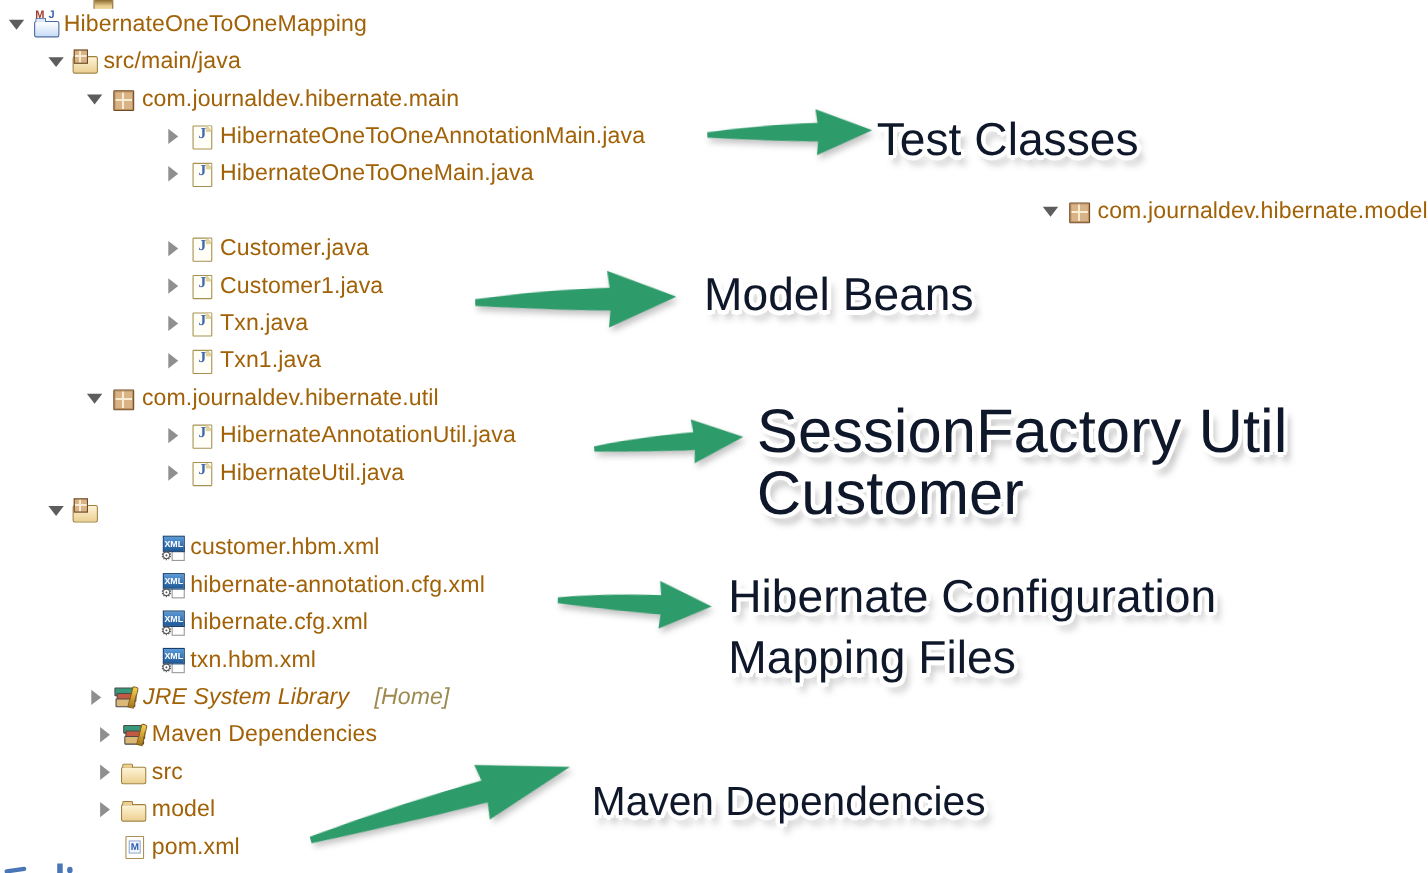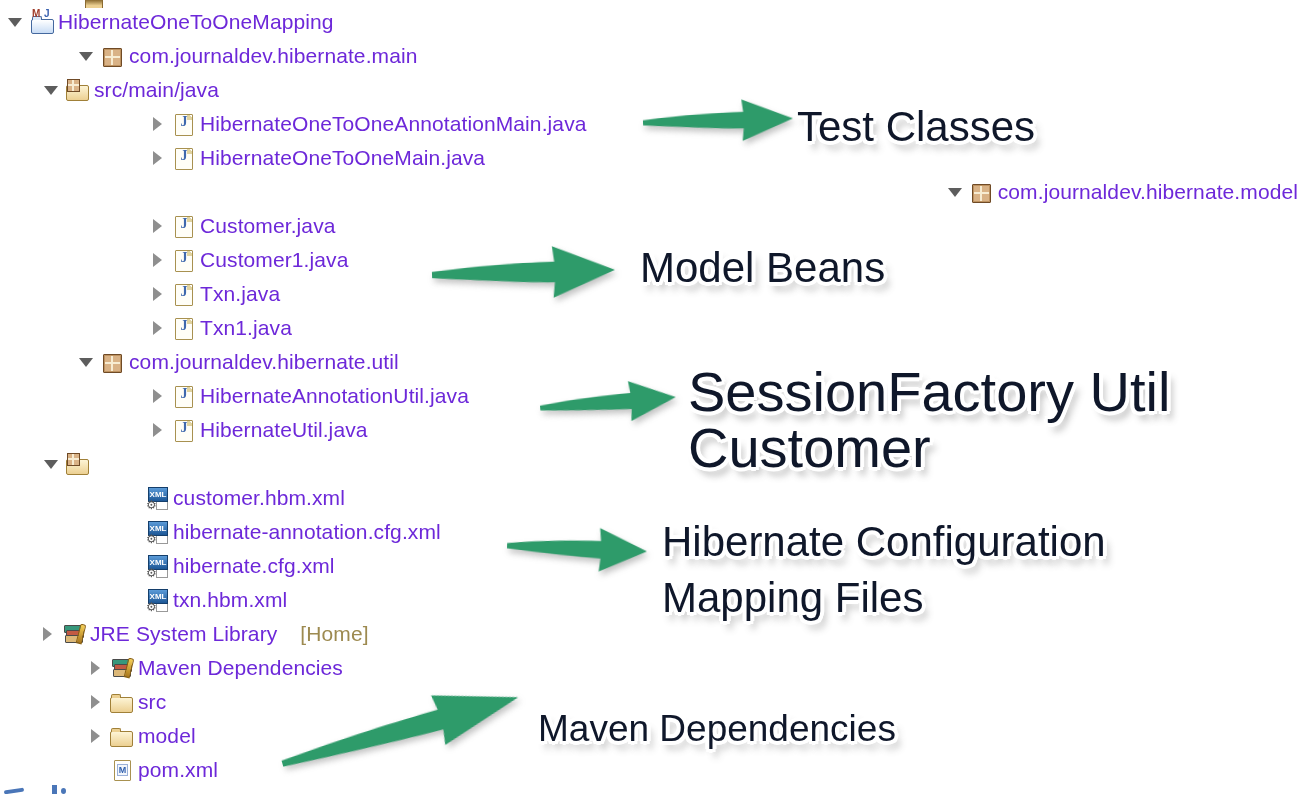--- a/index.html
+++ b/index.html
@@ -2,21 +2,21 @@
 <html><head>
 <meta charset="utf-8">
 <style>
   html,body { margin:0; padding:0; background:#fff; }
   .page { position:relative; width:1298px; height:794px; overflow:hidden; background:#ffffff;
           font-family:"Liberation Sans", sans-serif; }
 
   
   .tree { position:absolute; left:0; top:5px; right:0; }
   .row { height:34px; display:flex; align-items:center; }
-  .lbl { font-size:21px; color:#6d28d9; white-space:nowrap; letter-spacing:0.1px; margin-left:4px; }
+  .lbl { font-size:21px; color:#a16207; white-space:nowrap; letter-spacing:0.1px; margin-left:4px; }
   .suffix { color:#9d8a50; margin-left:23px; }
 
   .exp { width:22px; height:18px; display:flex; align-items:center; flex:none; }
   .exp.expanded::before { content:""; width:0; height:0;
       border-left:7px solid transparent; border-right:7px solid transparent; border-top:9px solid #5d5d5d; }
   .exp.collapsed::before { content:""; width:0; height:0; margin-left:3px;
       border-top:7px solid transparent; border-bottom:7px solid transparent; border-left:9px solid #8f8f8f; }
 
   .ic { position:relative; width:24px; height:25px; flex:none; }
 
@@ -115,34 +115,34 @@
   <div class="tree" id="tree">
       <div class="row" style="padding-left: 8px;">
         <span class="exp expanded"></span>
         <span class="ic ic-maven-project">
           <span class="mp-m">M</span>
           <span class="mp-j">J</span>
           <span class="mp-fold"></span>
         </span>
         <span class="lbl">HibernateOneToOneMapping</span>
       </div>
-      <div class="row" style="padding-left: 79px;">
-        <span class="exp expanded"></span>
-        <span class="ic ic-package">
-          <span class="pkg"></span>
-        </span>
-        <span class="lbl">com.journaldev.hibernate.main</span>
-      </div>
       <div class="row" style="padding-left: 44px;">
         <span class="exp expanded"></span>
         <span class="ic ic-source-folder">
           <span class="fold"></span>
           <span class="sf-badge"></span>
         </span>
         <span class="lbl">src/main/java</span>
+      </div>
+      <div class="row" style="padding-left: 79px;">
+        <span class="exp expanded"></span>
+        <span class="ic ic-package">
+          <span class="pkg"></span>
+        </span>
+        <span class="lbl">com.journaldev.hibernate.main</span>
       </div>
       <div class="row" style="padding-left: 150px;">
         <span class="exp collapsed"></span>
         <span class="ic ic-java-file">
           <span class="doc"></span>
           <span class="glyph-j">J</span>
         </span>
         <span class="lbl">HibernateOneToOneAnnotationMain.java</span>
       </div>
       <div class="row" style="padding-left: 150px;">
@@ -247,21 +247,21 @@
         <span class="lbl">hibernate.cfg.xml</span>
       </div>
       <div class="row" style="padding-left: 145px;">
         <span class="ic ic-xml-file">
           <span class="xml-page"></span>
           <span class="xml-sq">XML</span>
           <span class="xml-gear"></span>
         </span>
         <span class="lbl">txn.hbm.xml</span>
       </div>
-      <div class="row" style="padding-left: 40px;">
+      <div class="row" style="padding-left: 80px; font-style: italic;">
         <span class="exp collapsed"></span>
         <span class="ic ic-library">
           <span class="b1"></span>
           <span class="b2"></span>
           <span class="b3"></span>
           <span class="quill"></span>
         </span>
         <span class="lbl">JRE System Library</span>
         <span class="lbl suffix">[Home]</span>
       </div>

